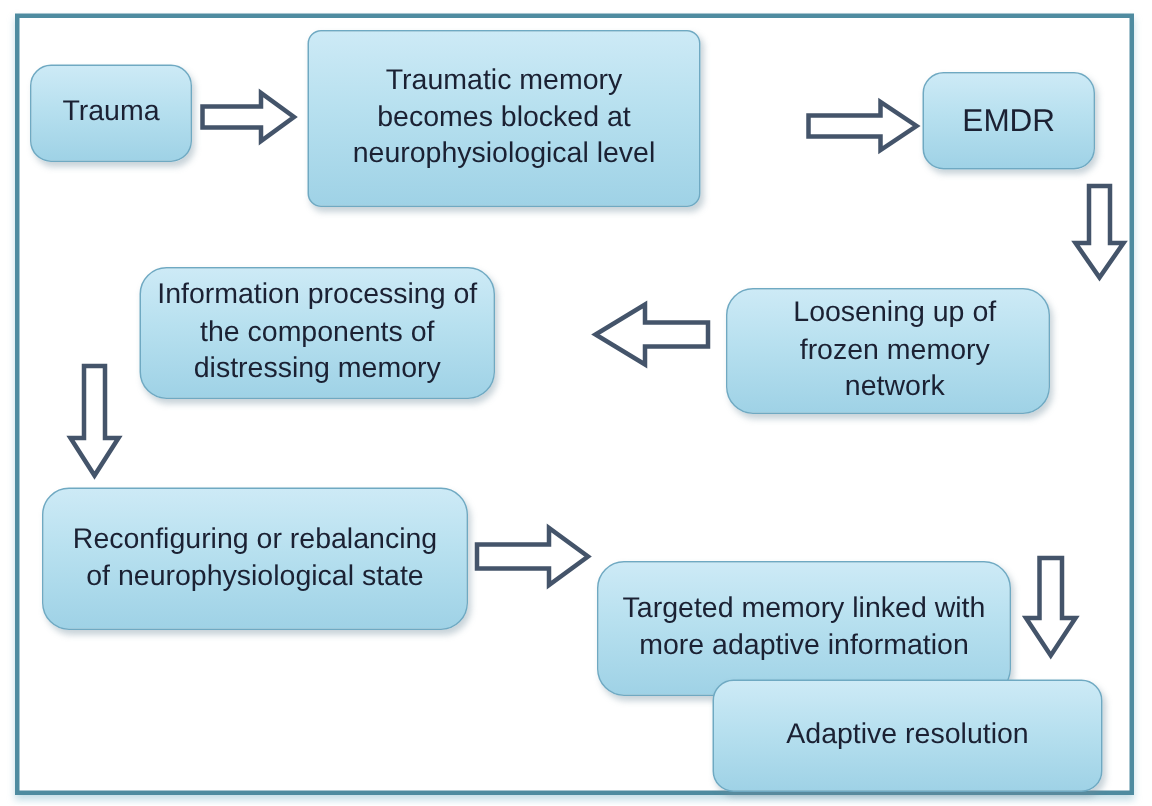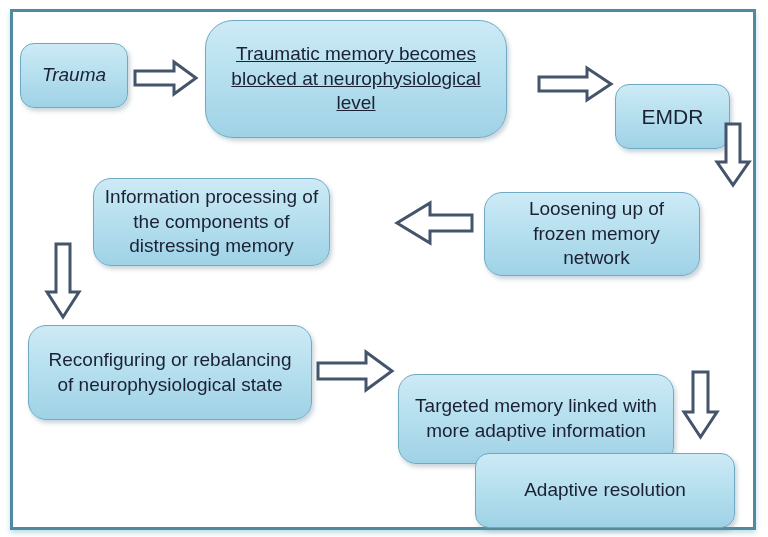--- a/index.html
+++ b/index.html
@@ -32,23 +32,23 @@
     box-shadow:2px 3px 4px rgba(110,140,155,.38);
   }
   .arrow{position:absolute;overflow:visible;}
   .arrow polygon{
     fill:#ffffff;
     stroke:var(--arrow-outline,#44546a);
     stroke-width:3;
     stroke-linejoin:miter;
   }
   
-  .n-trauma   {left:20px;  top:43px;  width:108px; height:65px;  border-radius:14px;font-style:italic;}
-  .n-blocked  {left:205px; top:20px;  width:302px; height:118px; border-radius:28px;text-decoration:underline;}
-  .n-emdr     {left:615px; top:48px;  width:115px; height:65px;  border-radius:14px; font-size:21px;margin-top:36px;}
+  .n-trauma   {left:20px;  top:43px;  width:108px; height:65px;  border-radius:14px;}
+  .n-blocked  {left:205px; top:20px;  width:262px; height:118px; border-radius:9px;}
+  .n-emdr     {left:615px; top:48px;  width:115px; height:65px;  border-radius:14px; font-size:21px;}
   .n-info     {left:93px;  top:178px; width:237px; height:88px;text-align:center;}
   .n-loosen   {left:484px; top:192px; width:216px; height:84px;padding-left:19px;}
   .n-reconfig {left:28px;  top:325px; width:284px; height:95px;}
   .n-targeted {left:398px; top:326px; width:276px; height:90px;margin-top:48px;}
   .n-adaptive {left:475px; top:453px; width:260px; height:75px; border-radius:14px;}
   
   .a-1{left:133px; top:59px;}
   .a-2{left:537px; top:65px;}
   .a-3{left:714px; top:122px;}
   .a-4{left:394px; top:199px;}

